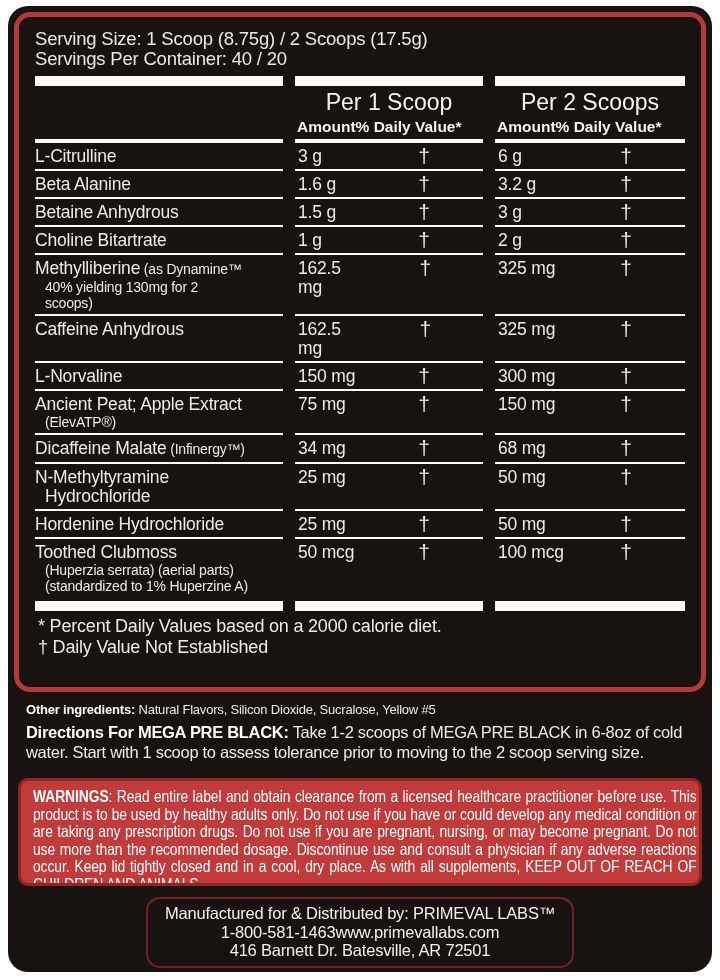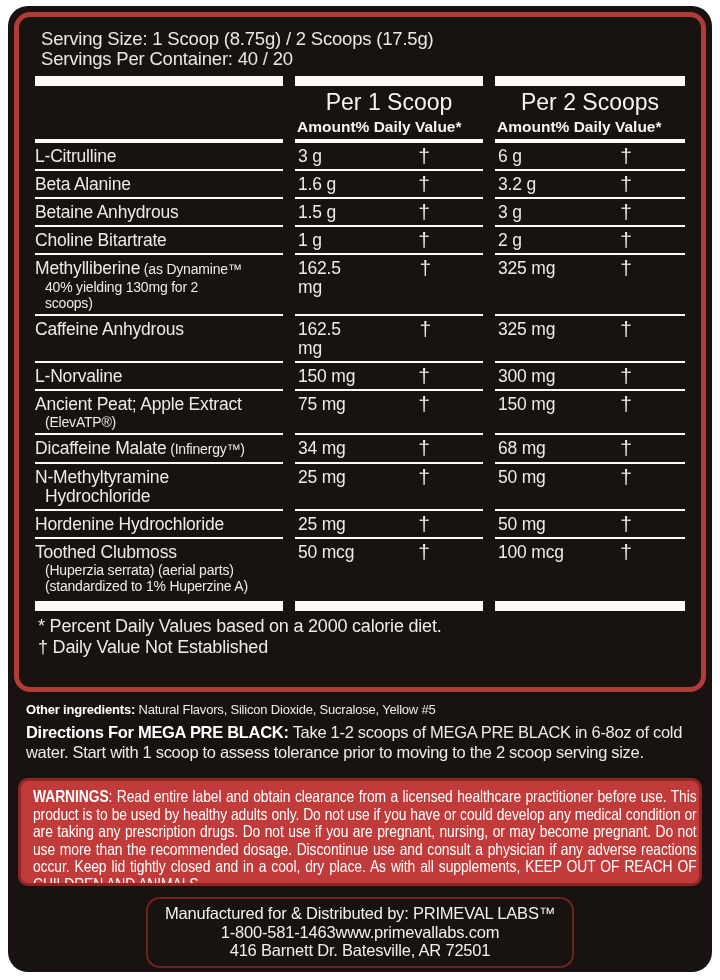--- a/index.html
+++ b/index.html
@@ -15,21 +15,21 @@
   html,body{width:720px;height:980px;overflow:hidden;background:#ffffff;
     font-family:"Liberation Sans",sans-serif;color:var(--text-white);}
   .label{position:absolute;left:8px;top:6px;width:704px;height:966px;
     background:var(--label-bg);border-radius:20px;overflow:hidden;}
 
   
   .facts{margin:6px;height:680px;border:5px solid var(--panel-border-red);
     border-radius:16px;padding:12px 16px 0;overflow:hidden;}
   .facts h1{font-size:46px;font-weight:bold;letter-spacing:-1px;line-height:1.02;
     color:#fff;-webkit-text-stroke:1px #fff;margin:2px 0 10px;}
-  .serv{font-size:18.5px;line-height:20px;letter-spacing:-0.2px;color:#ece8e1;margin-left:6px;}
+  .serv{font-size:18.5px;line-height:20px;letter-spacing:-0.2px;color:#ece8e1;}
 
   .grid{display:grid;grid-template-columns:1fr 188px 190px;column-gap:12px;}
   .bars-row{margin-top:7px;}
   .bar{height:10px;background:var(--bar-white);}
   .scoop-hdr{font-weight:normal;font-size:23px;text-align:center;padding:3px 0 1px;color:#f7f4ef;}
   .amount-hdr{display:flex;justify-content:flex-start;font-weight:bold;font-size:15.5px;
     padding:1px 2px 3px 2px;color:#f7f4ef;}
   .thickline{height:4px;background:var(--bar-white);}
 
   .t-row .cell{border-bottom:2px solid var(--bar-white);padding:4px 0 3px;}

